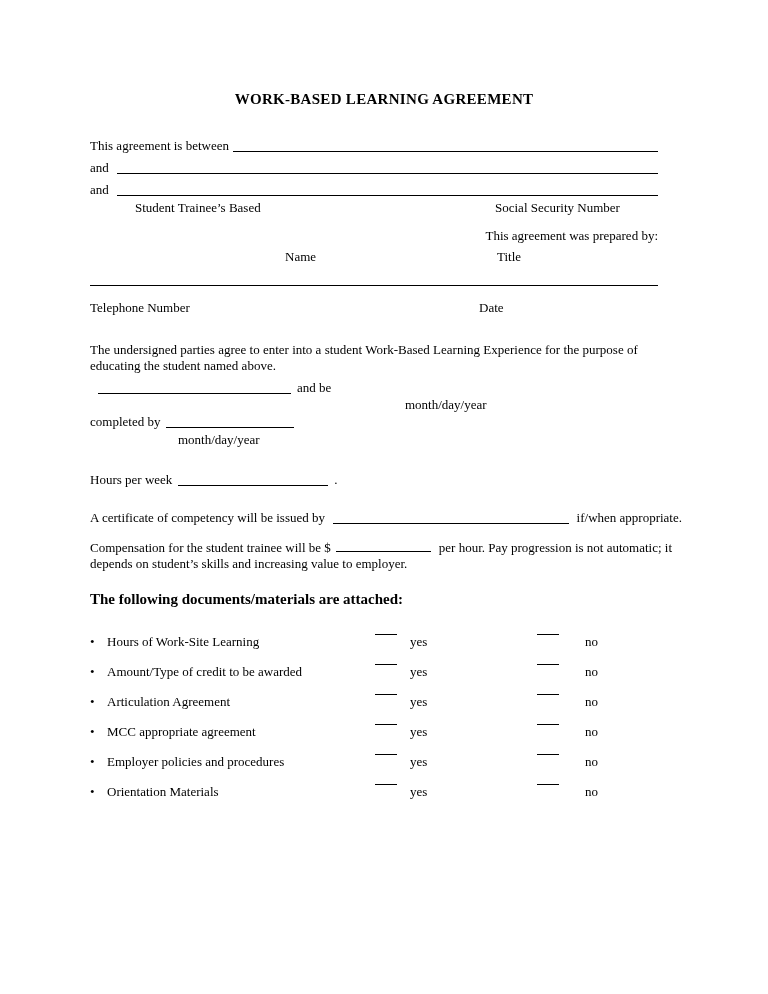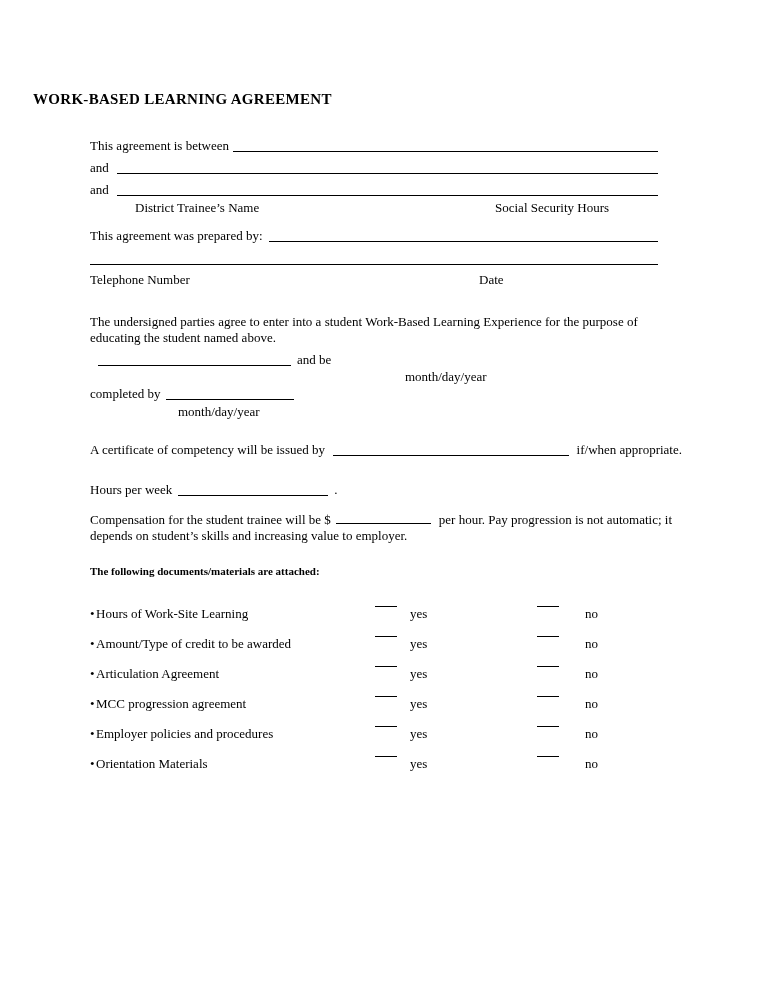--- a/index.html
+++ b/index.html
@@ -2,43 +2,43 @@
 <html><head>
 <meta charset="utf-8">
 <style>
   html,body{margin:0;padding:0;background:#fff;}
   .page{
     width:768px;height:994px;background:#ffffff;position:relative;overflow:hidden;
     font-family:"Liberation Serif","DejaVu Serif",serif;font-size:13px;color:#000;
   }
   .content{padding:90px 110px 0 90px;}
   .title{
-    font-weight:bold;font-size:15px;
-    margin:0 -110px 0 -90px;letter-spacing:.3px;line-height:18px;padding-left:33px;
+    font-weight:bold;font-size:15px;text-align:center;
+    margin:0 -110px 0 -90px;letter-spacing:.3px;line-height:18px;
   }
   .frow{display:flex;align-items:flex-end;line-height:16px;}
   .fl{border-bottom:1.6px solid #000;flex:1;margin-bottom:2px;height:0;}
   .flfix{border-bottom:1.6px solid #000;height:0;margin-bottom:2px;}
   .lab{position:relative;height:16px;line-height:16px;margin-top:2px;}
   .lab span{position:absolute;top:0;white-space:nowrap;}
   .hr{border-bottom:1.8px solid #000;height:0;}
   .para{line-height:16px;}
   .iline{display:inline-block;border-bottom:1.6px solid #000;height:12px;vertical-align:baseline;}
-  .boldhead{font-weight:bold;font-size:11px;line-height:18px;}
+  .boldhead{font-weight:bold;font-size:15px;line-height:18px;}
   .att-row{position:relative;height:30px;line-height:16px;}
   .att-row span{position:absolute;top:0;white-space:nowrap;}
   .att-bullet{left:0;}
-  .att-label{left:6px;font-family:Liberation Serif, serif;}
+  .att-label{left:17px;font-family:Liberation Serif, serif;}
   .att-line{top:13px;width:22px;border-bottom:1.6px solid #000;height:0;}
   .yes-line{left:285px;}
   .no-line{left:447px;}
   .att-yes{left:320px;}
   .att-no{left:495px;}
-  .mt30{margin-top:30px;} .mt14{margin-top:6px;} .mt12{margin-top:12px;}
-  .mt20{margin-top:20px;} .mt7{margin-top:7px;} .mt26{margin-top:26px;}
+  .mt30{margin-top:30px;} .mt14{margin-top:6px;} .mt12{margin-top:12px;flex-direction:column;}
+  .mt20{margin-top:20px;} .mt7{margin-top:14px;} .mt26{margin-top:26px;}
   .mt22{margin-top:22px;} .mt18{margin-top:18px;}
   .mt24{margin-top:24px;} .mt1{margin-top:1px;}
   .wide{width:592px;}
 </style>
 </head>
 <body>
 
 <div class="page">
   <div class="content">
 
@@ -52,27 +52,31 @@
     <div class="frow mt14">
       <span>and</span>
       <span class="fl" style="margin-left:8px"></span>
     </div>
 
     <div class="frow mt14">
       <span>and</span>
       <span class="fl" style="margin-left:8px"></span>
     </div>
     <div class="lab">
-      <span style="left:45px">District Trainee’s Name</span>
-      <span style="left:405px">Social Security Hours</span>
+      <span style="left:45px">Student Trainee’s Based</span>
+      <span style="left:405px">Social Security Number</span>
     </div>
 
     <div class="frow mt12">
       <span>This agreement was prepared by:</span>
       <span class="fl" style="margin-left:6px"></span>
+    </div>
+    <div class="lab">
+      <span style="left:195px">Name</span>
+      <span style="left:407px">Title</span>
     </div>
 
     <div class="hr mt20"></div>
     <div class="lab mt7">
       <span style="left:0">Telephone Number</span>
       <span style="left:389px">Date</span>
     </div>
 
     <p class="para wide mt26" style="margin:26px 0 0 0">The undersigned parties agree to enter into a student Work-Based Learning Experience for the purpose of educating the student named above.</p>
 
@@ -85,30 +89,30 @@
     </div>
 
     <div class="frow mt1">
       <span>completed by</span>
       <span class="flfix" style="width:128px;margin:0 0 2px 6px"></span>
     </div>
     <div class="lab">
       <span style="left:88px">month/day/year</span>
     </div>
 
+    <div class="frow mt24">
+      <span>Hours per week</span>
+      <span class="flfix" style="width:150px;margin:0 6px 2px 6px"></span>
+      <span>.</span>
+    </div>
+
     <div class="frow mt22 wide">
       <span>A certificate of competency will be issued by</span>
       <span class="fl" style="margin-left:8px;margin-right:8px"></span>
       <span>if/when appropriate.</span>
-    </div>
-
-    <div class="frow mt24">
-      <span>Hours per week</span>
-      <span class="flfix" style="width:150px;margin:0 6px 2px 6px"></span>
-      <span>.</span>
     </div>
 
     <p class="para wide" style="margin:13px 0 0 0">
       <span>Compensation for the student trainee will be $</span><span class="iline" style="width:95px;margin:0 8px 0 5px"></span><span>per hour. Pay progression is not automatic; it depends on student’s skills and increasing value to employer.</span>
     </p>
 
     <div class="boldhead mt18">The following documents/materials are attached:</div>
 
     <div class="mt26">
 
@@ -134,21 +138,21 @@
         <span class="att-bullet">•</span>
         <span class="att-label">Articulation Agreement</span>
         <span class="att-line yes-line"></span>
         <span class="att-yes">yes</span>
         <span class="att-line no-line"></span>
         <span class="att-no">no</span>
       </div>
 
       <div class="att-row">
         <span class="att-bullet">•</span>
-        <span class="att-label">MCC progression agreement</span>
+        <span class="att-label">MCC appropriate agreement</span>
         <span class="att-line yes-line"></span>
         <span class="att-yes">yes</span>
         <span class="att-line no-line"></span>
         <span class="att-no">no</span>
       </div>
 
       <div class="att-row">
         <span class="att-bullet">•</span>
         <span class="att-label">Employer policies and procedures</span>
         <span class="att-line yes-line"></span>

